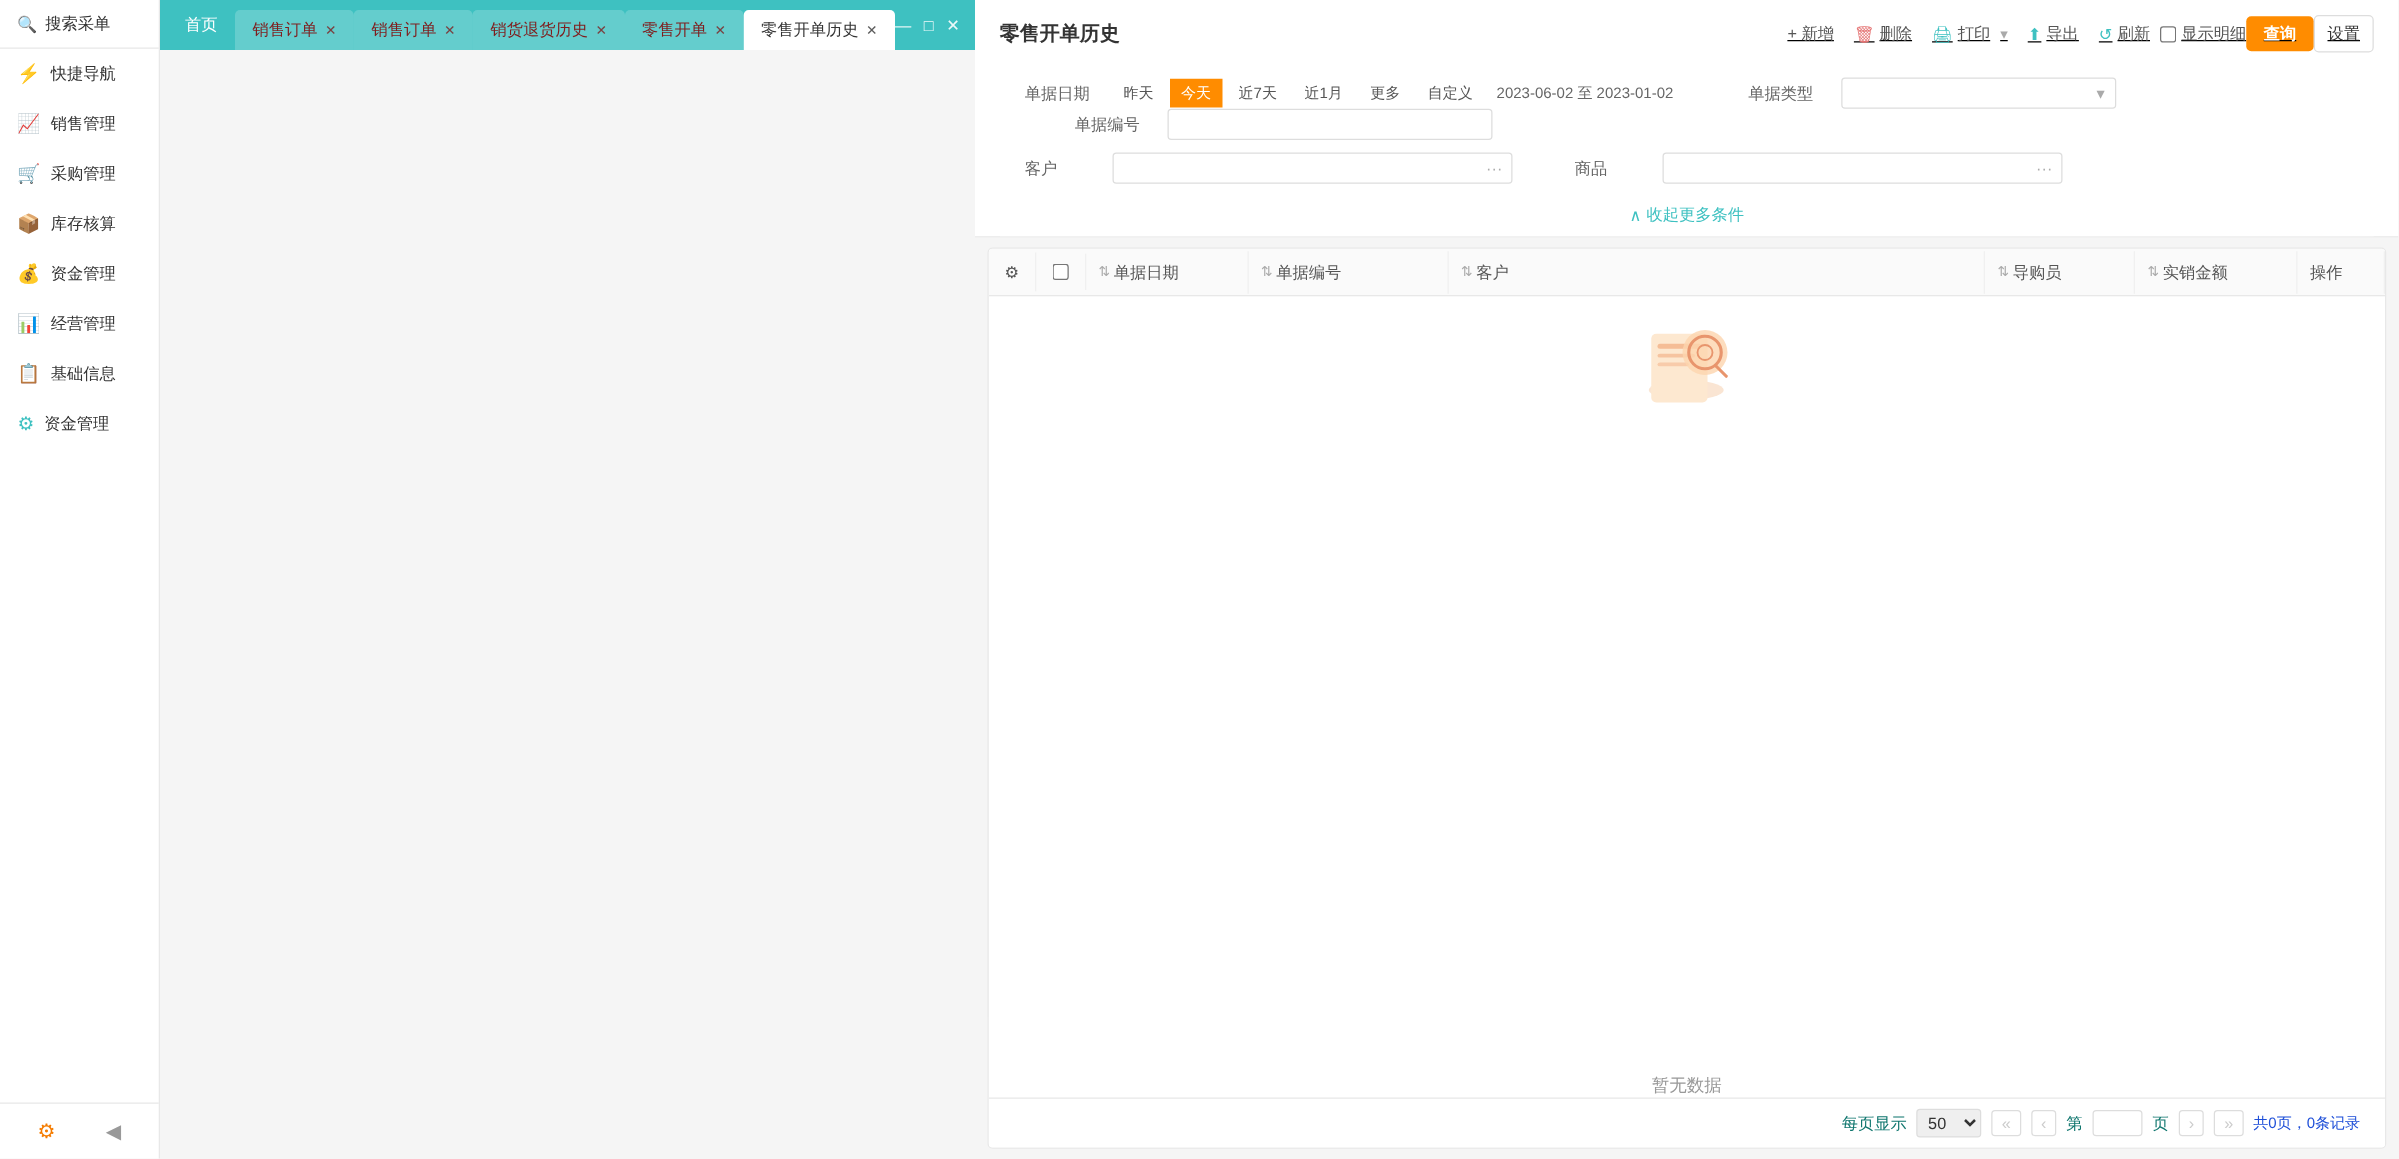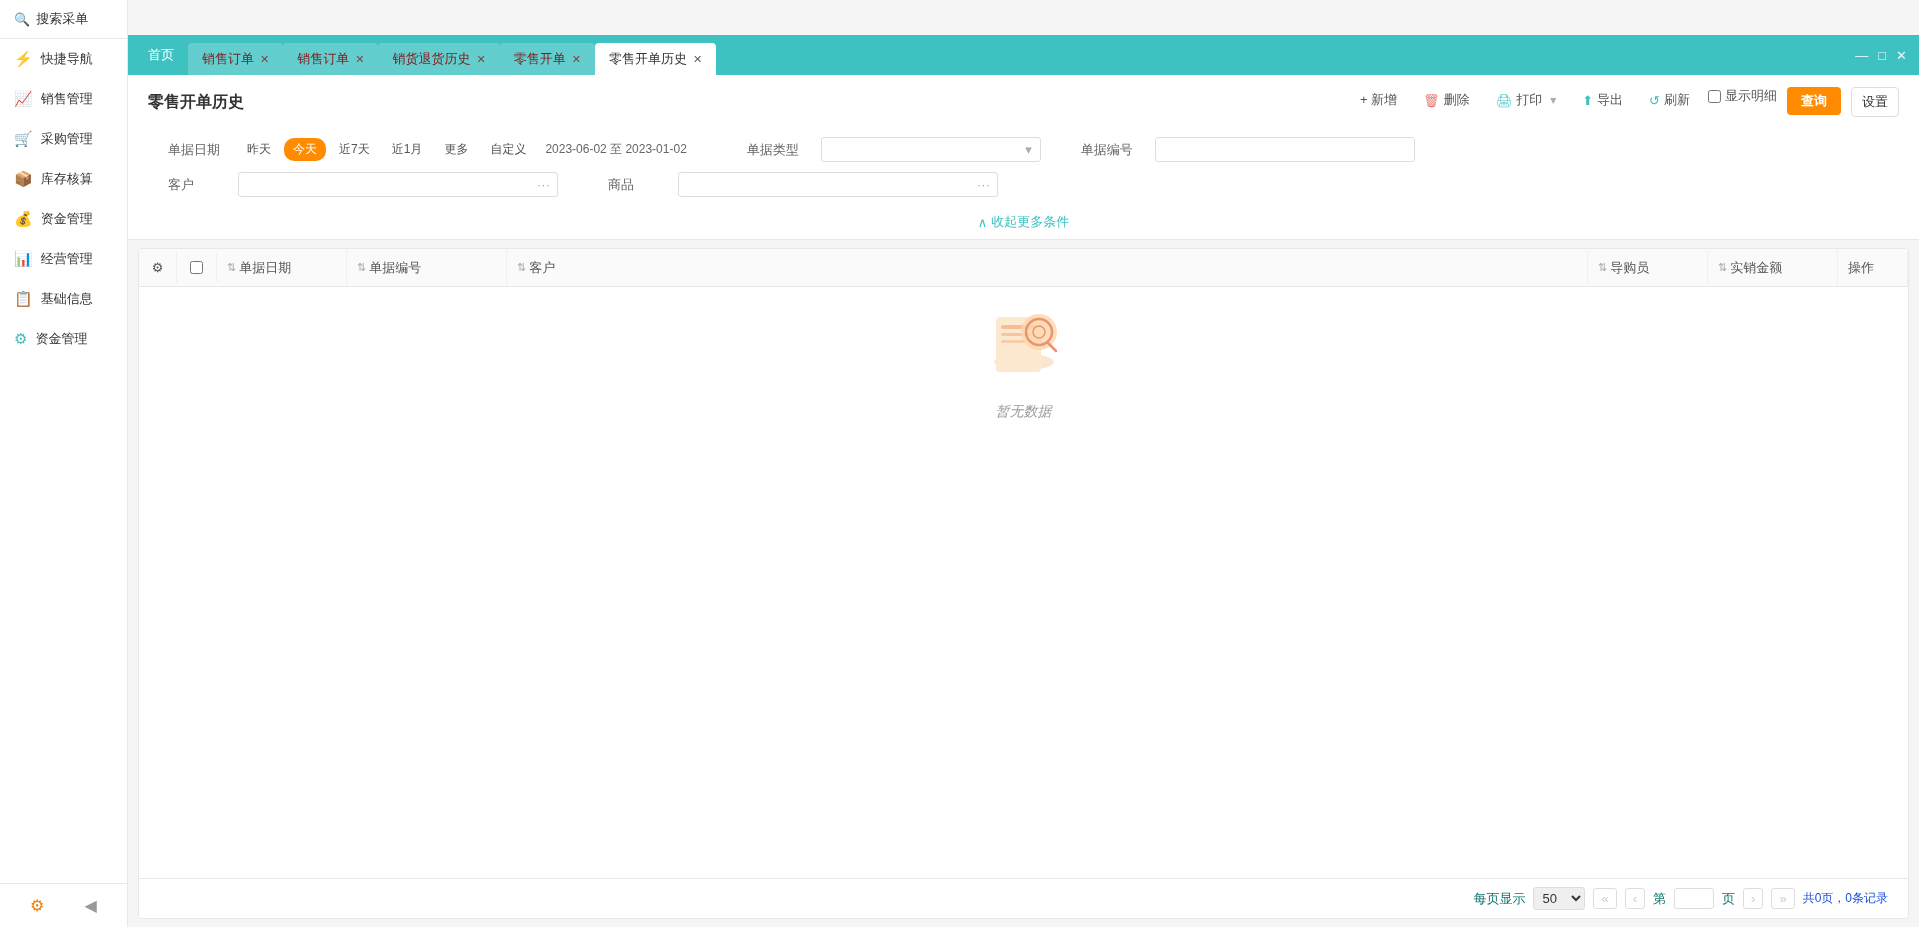--- a/index.html
+++ b/index.html
@@ -50,23 +50,22 @@
     .sidebar-footer .collapse-btn {
       color: #999;
       cursor: pointer;
       font-size: 16px;
     }
 
     
     .main {
       flex: 1;
       display: flex;
-      flex-direction: column;
+      flex-direction: row;
       overflow: hidden;
-      margin-top: 35px;
     }
 
     
     .tab-bar {
       background: #3ec1c1;
       display: flex;
       align-items: center;
       height: 40px;
       padding: 0 6px;
       flex-shrink: 0;
@@ -138,22 +137,22 @@
       justify-content: space-between;
       margin-bottom: 10px;
     }
     .page-title {
       font-size: 16px;
       font-weight: bold;
       color: #333;
     }
     .toolbar {
       display: flex;
-      align-items: flex-start;
-      gap: 10px;
+      align-items: center;
+      text-decoration: underline;
     }
     .toolbar-btn {
       display: flex;
       align-items: center;
       gap: 4px;
       cursor: pointer;
       color: #555;
       font-size: 13px;
       padding: 4px 8px;
       border-radius: 3px;
@@ -206,21 +205,21 @@
       padding: 2px 8px;
       border-radius: 3px;
       cursor: pointer;
       font-size: 12px;
       color: #555;
       border: 1px solid transparent;
     }
     .date-btn.active {
       background: #ff8c00;
       color: #fff;
-      border-radius: 10px;
+      border-radius: 0;
       padding: 2px 8px;
     }
     .filter-date-range {
       font-size: 12px;
       color: #666;
       margin-left: 4px;
     }
     .filter-select {
       display: flex;
       align-items: center;
@@ -319,23 +318,22 @@
     .th.amount-col { width: 130px; }
     .th.action-col { width: 70px; text-align: center; }
     .sort-icon { color: #aaa; font-size: 11px; }
 
     
     .empty-state {
       flex: 1;
       display: flex;
       flex-direction: column;
       align-items: center;
-      justify-content: flex-start;
+      justify-content: space-between;
       gap: 16px;
-      font-style: italic;
     }
     .empty-icon {
       width: 100px;
       height: 100px;
     }
     .empty-text {
       color: #999;
       font-size: 14px;
     }
 

